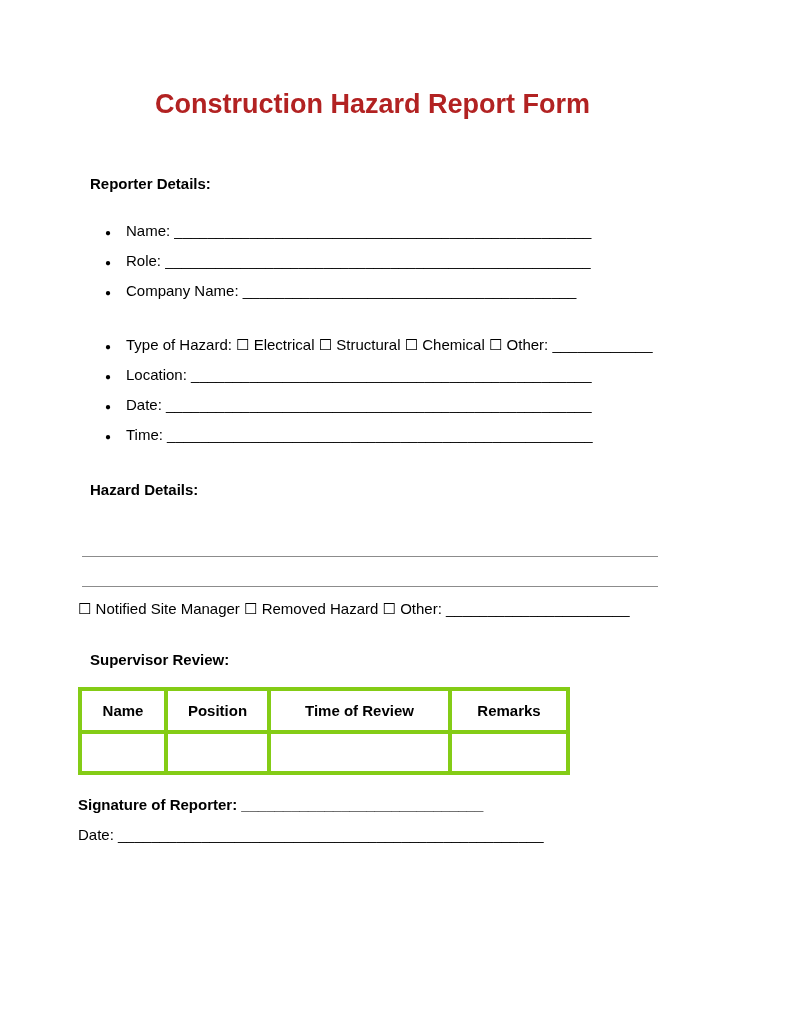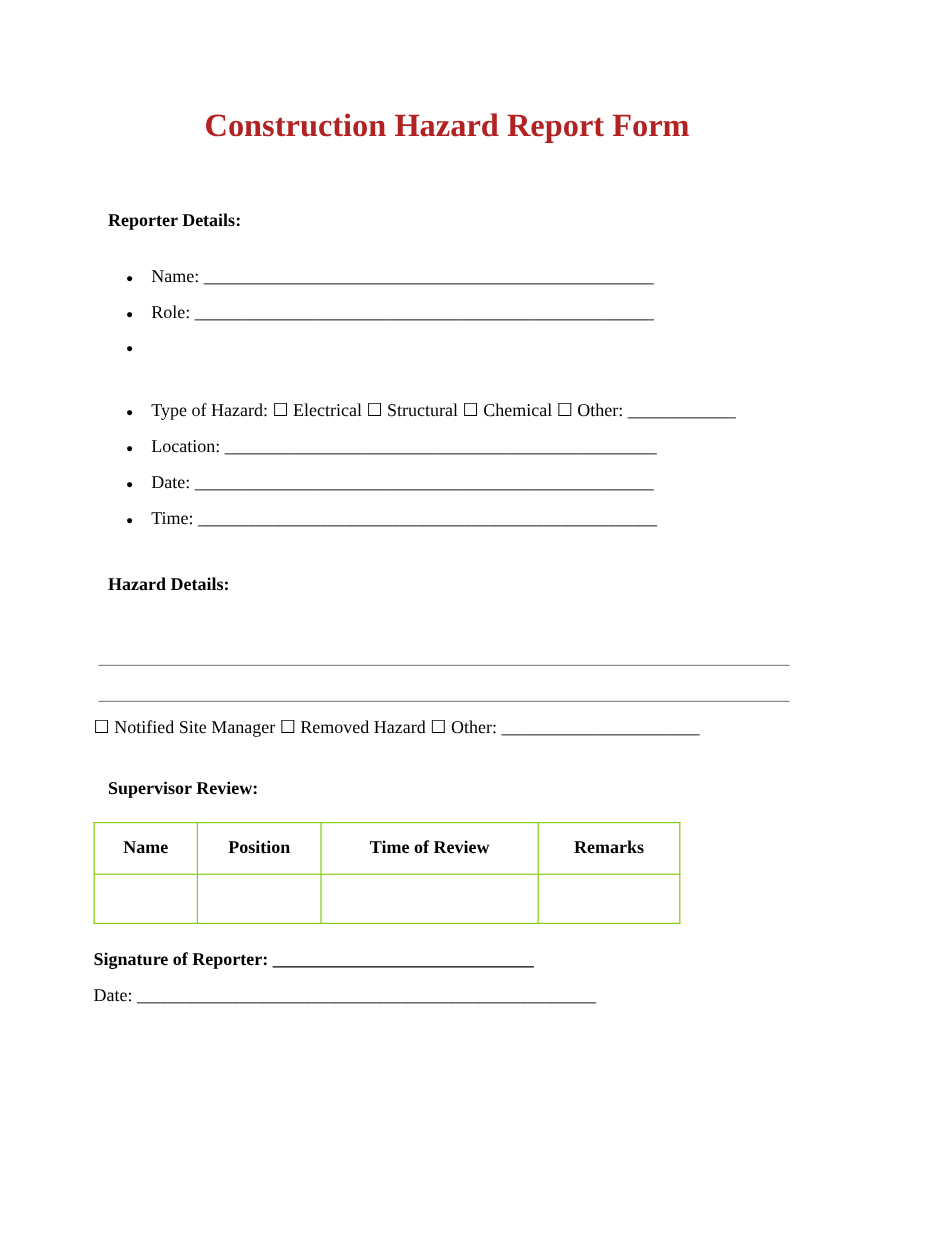--- a/index.html
+++ b/index.html
@@ -2,21 +2,21 @@
 <html><head>
 <meta charset="utf-8">
 <style>
   * { box-sizing: border-box; }
   html, body { margin: 0; padding: 0; background: #ffffff; }
   .page {
     position: relative;
     width: 745px;
     height: 1032px;
     background: #ffffff;
-    font-family: Liberation Serif, serif;
+    font-family: Liberation Sans, sans-serif;
     color: #000000;
     overflow: hidden;
     border-radius: 13px;
   }
   .content { padding: 0 78px; font-size: 15px; }
 
   .title {
     margin: 0;
     padding-top: 88px;
     text-align: center;
@@ -53,21 +53,21 @@
 
   .plain-line { margin: 10px 0 0 0; line-height: 24px; white-space: nowrap; }
 
   table.review {
     margin-top: 18px;
     border-collapse: collapse;
     table-layout: fixed;
     width: 488px;
   }
   table.review th, table.review td {
-    border: 1px solid #84cc16;
+    border: 4px solid #84cc16;
     font-size: 15px;
     padding: 0 6px;
   }
   table.review th { height: 43px; font-weight: 700; text-align: center; }
   table.review td { height: 41px; }
   .col-name { width: 86px; }
   .col-position { width: 103px; }
   .col-review { width: 181px; }
   .col-remarks { width: 118px; }
 
@@ -102,20 +102,21 @@
       <li>
         <span class="dot">●</span>
         <span>Name: __________________________________________________</span>
       </li>
       <li>
         <span class="dot">●</span>
         <span>Role: ___________________________________________________</span>
       </li>
       <li>
         <span class="dot">●</span>
+        <span>Company Name: ________________________________________</span>
       </li>
     </ul>
 
     <ul class="bullets">
       <li>
         <span class="dot">●</span>
         <span>Type of Hazard: ☐ Electrical ☐ Structural ☐ Chemical ☐ Other: ____________</span>
       </li>
       <li>
         <span class="dot">●</span>

